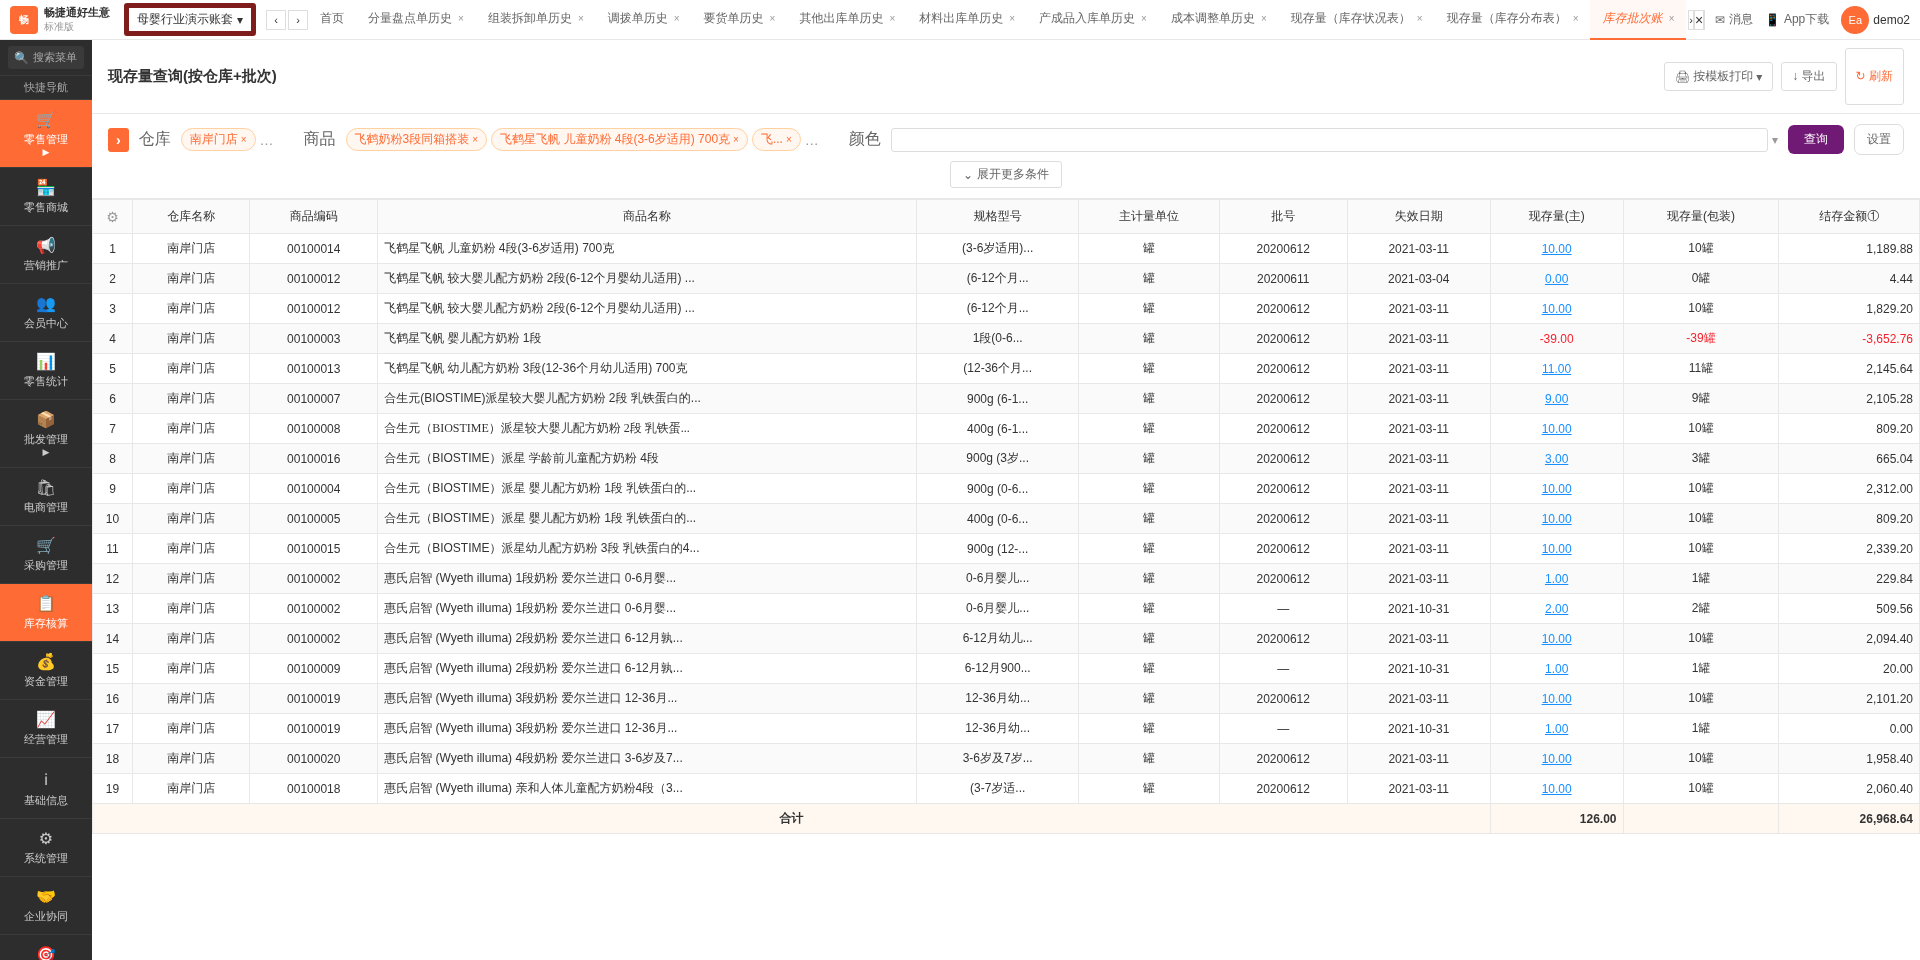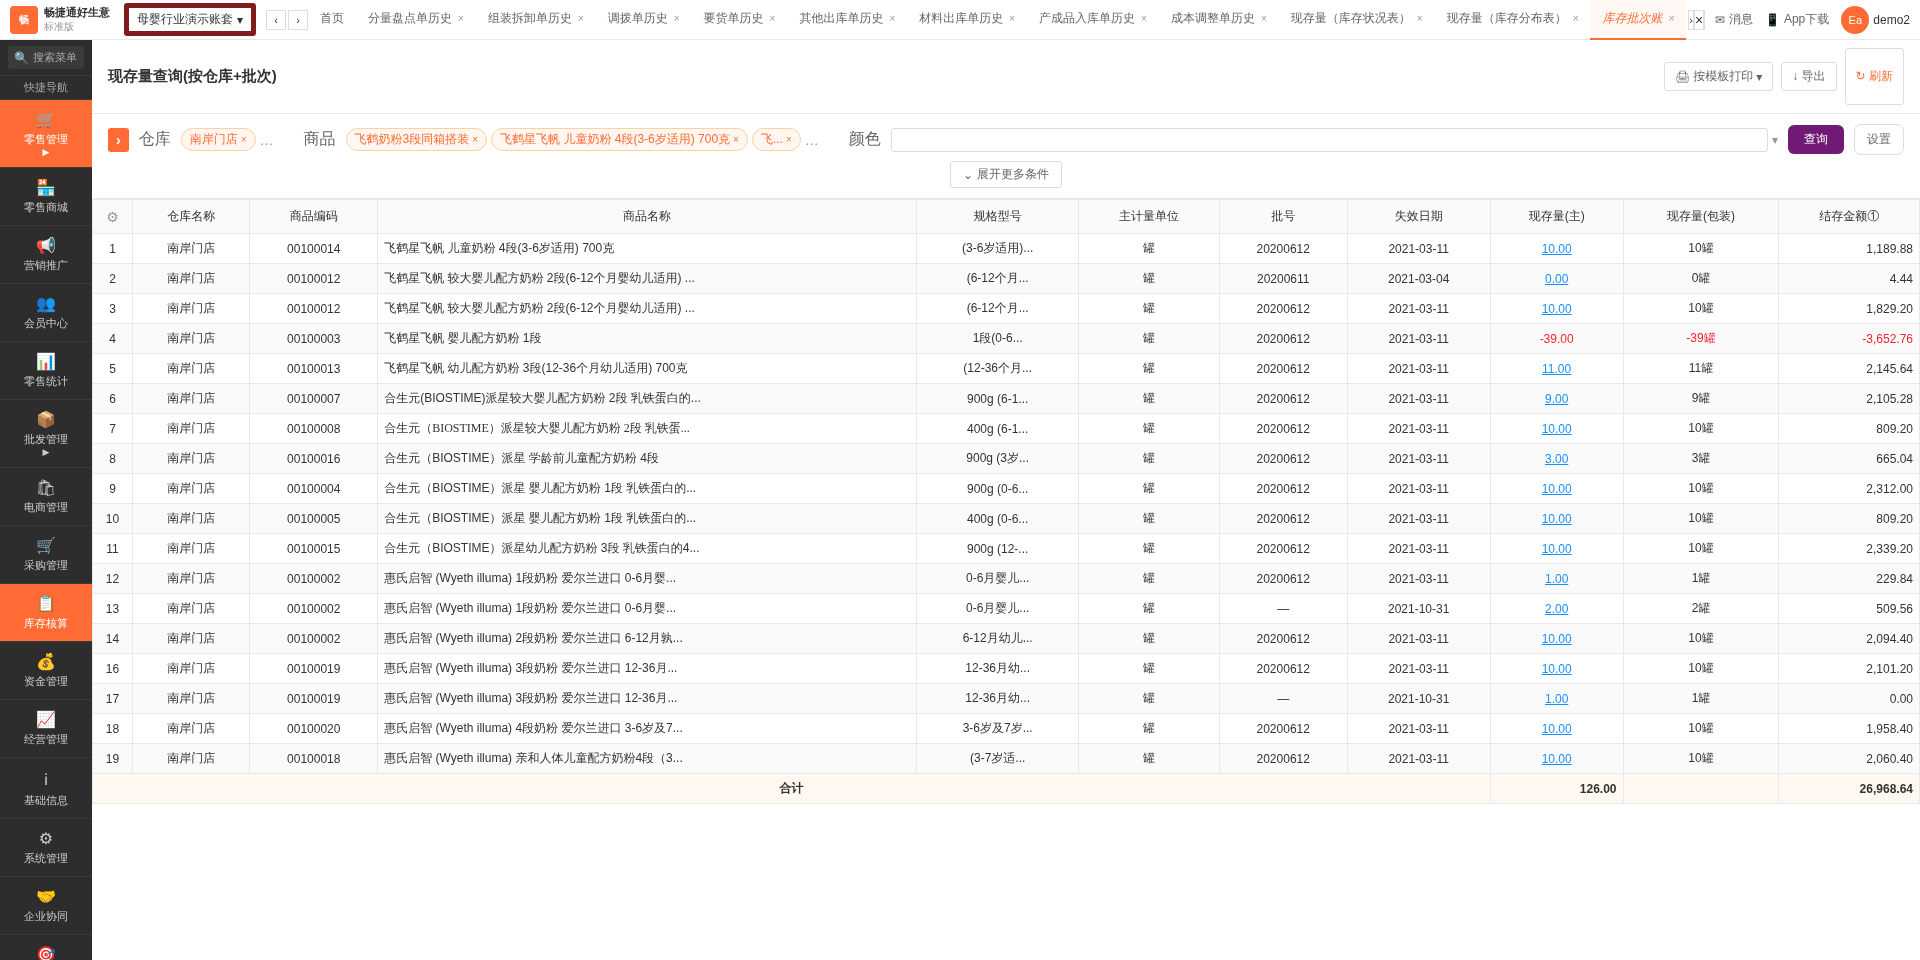--- a/index.html
+++ b/index.html
@@ -563,20 +563,33 @@
       <td class="td-left" style="max-width:280px;overflow:hidden;text-overflow:ellipsis;white-space:nowrap;">惠氏启智 (Wyeth illuma) 2段奶粉 爱尔兰进口 6-12月孰...</td>
       <td>6-12月幼儿...</td>
       <td>罐</td>
       <td>20200612</td>
       <td>2021-03-11</td>
       <td><span class="value-link">10.00</span></td>
       <td><span class="">10罐</span></td>
       <td class="td-right"><span class="">2,094.40</span></td>
     </tr>
             <tr>
+      <td>15</td>
+      <td>南岸门店</td>
+      <td>00100009</td>
+      <td class="td-left" style="max-width:280px;overflow:hidden;text-overflow:ellipsis;white-space:nowrap;">惠氏启智 (Wyeth illuma) 2段奶粉 爱尔兰进口 6-12月孰...</td>
+      <td>6-12月900...</td>
+      <td>罐</td>
+      <td>—</td>
+      <td>2021-10-31</td>
+      <td><span class="value-link">1.00</span></td>
+      <td><span class="">1罐</span></td>
+      <td class="td-right"><span class="">20.00</span></td>
+    </tr>
+            <tr>
       <td>16</td>
       <td>南岸门店</td>
       <td>00100019</td>
       <td class="td-left" style="max-width:280px;overflow:hidden;text-overflow:ellipsis;white-space:nowrap;">惠氏启智 (Wyeth illuma) 3段奶粉 爱尔兰进口 12-36月...</td>
       <td>12-36月幼...</td>
       <td>罐</td>
       <td>20200612</td>
       <td>2021-03-11</td>
       <td><span class="value-link">10.00</span></td>
       <td><span class="">10罐</span></td>

